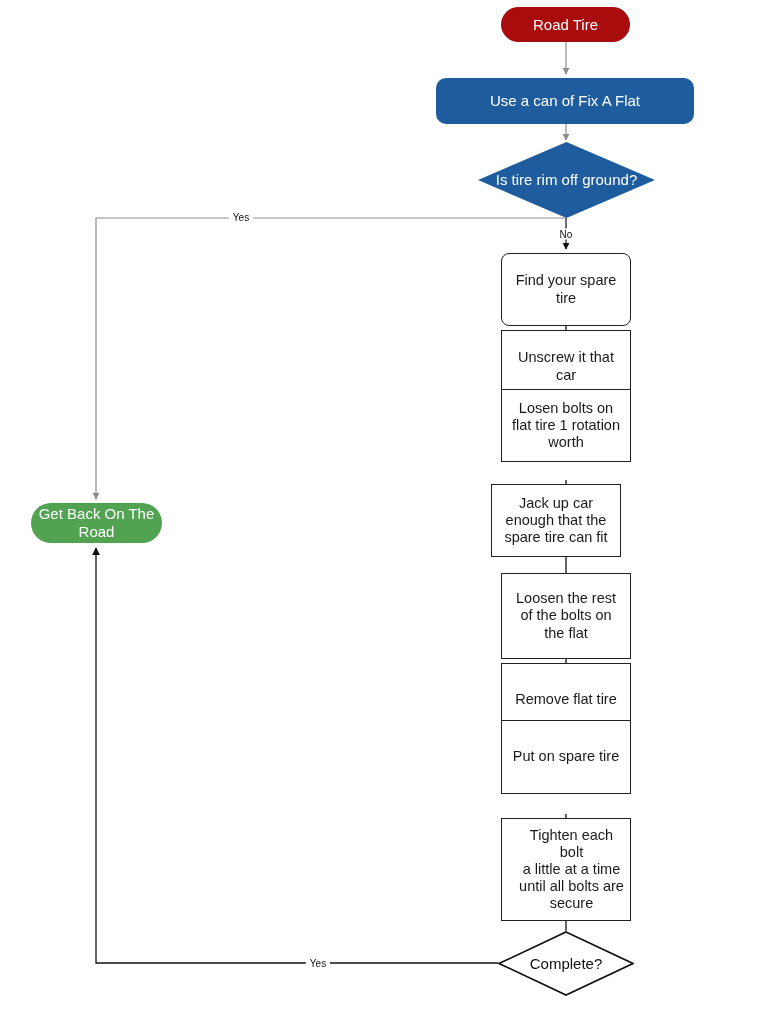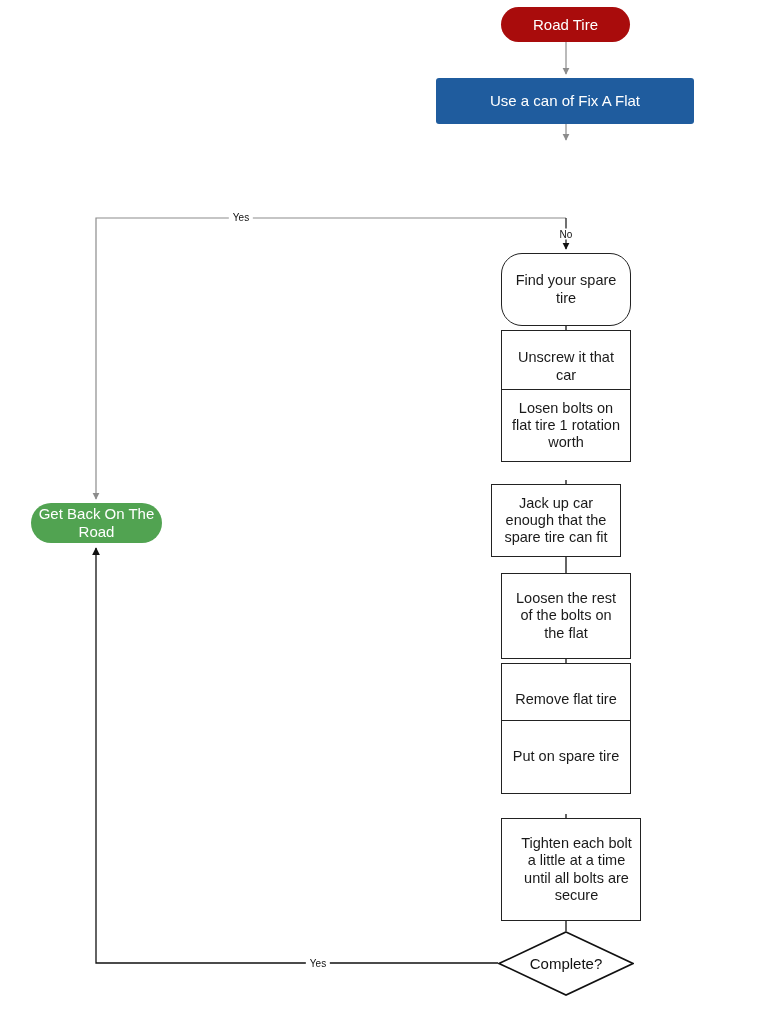--- a/index.html
+++ b/index.html
@@ -50,32 +50,32 @@
     background: #a90c0c;
   }
   .n-end {
     background: #51a351;
   }
   
   .n-process-blue {
     background: #1f5c9e;
     color: #ffffff;
     font-size: 15px;
-    border-radius: 3px;
+    border-radius: 10px;
   }
   
   .n-process {
     background: #ffffff;
     border: 1.4px solid #222222;
     color: #1a1a1a;
     font-size: 14.5px;
     padding: 4px 6px;
   }
   .n-process.rounded {
-    border-radius: 21px;
+    border-radius: 8px;
   }
   
   .n-decision {
     background: transparent;
     font-size: 15px;
   }
   .diamond-shape {
     position: absolute;
     left: 0;
     top: 0;
@@ -139,20 +139,26 @@
   </svg>
 
   <div class="node n-terminator n-start" style="left:501px; top:7px; width:129px; height:35px;">
     <span class="node-label">Road Tire</span>
   </div>
 
   <div class="node n-process-blue" style="left:436px; top:78px; width:258px; height:46px;">
     <span class="node-label">Use a can of Fix A Flat</span>
   </div>
 
+  <div class="node n-decision n-decision-blue" style="left:478px; top:142px; width:177px; height:76px;">
+    <svg class="diamond-shape" viewBox="0 0 177 76" preserveAspectRatio="none">
+      <polygon points="88.5,0 177,38 88.5,76 0,38" fill="#1f5c9e"></polygon>
+    </svg>
+    <span class="node-label">Is tire rim off ground?</span>
+  </div>
 
   <div class="node n-process rounded" style="left:501px; top:253px; width:130px; height:73px;">
     <span class="node-label">Find your spare
 tire</span>
   </div>
 
   <div class="node n-process" style="left:501px; top:330px; width:130px; height:73px;">
     <span class="node-label">Unscrew it that
 car</span>
   </div>
@@ -176,21 +182,21 @@
   </div>
 
   <div class="node n-process" style="left:501px; top:663px; width:130px; height:74px;">
     <span class="node-label">Remove flat tire</span>
   </div>
 
   <div class="node n-process" style="left:501px; top:720px; width:130px; height:74px;">
     <span class="node-label">Put on spare tire</span>
   </div>
 
-  <div class="node n-process" style="left:501px; top:818px; width:140px; height:103px;padding-left:17px;">
+  <div class="node n-process" style="left:501px; top:818px; width:130px; height:103px;padding-left:17px;">
     <span class="node-label">Tighten each bolt
 a little at a time
 until all bolts are
 secure</span>
   </div>
 
   <div class="node n-decision n-decision-plain" style="left:498px; top:931px; width:136px; height:65px;">
     <svg class="diamond-shape" viewBox="0 0 136 65" preserveAspectRatio="none">
       <polygon points="68,1 135,32.5 68,64 1,32.5" fill="#ffffff" stroke="#111111" stroke-width="1.6"></polygon>
     </svg>

